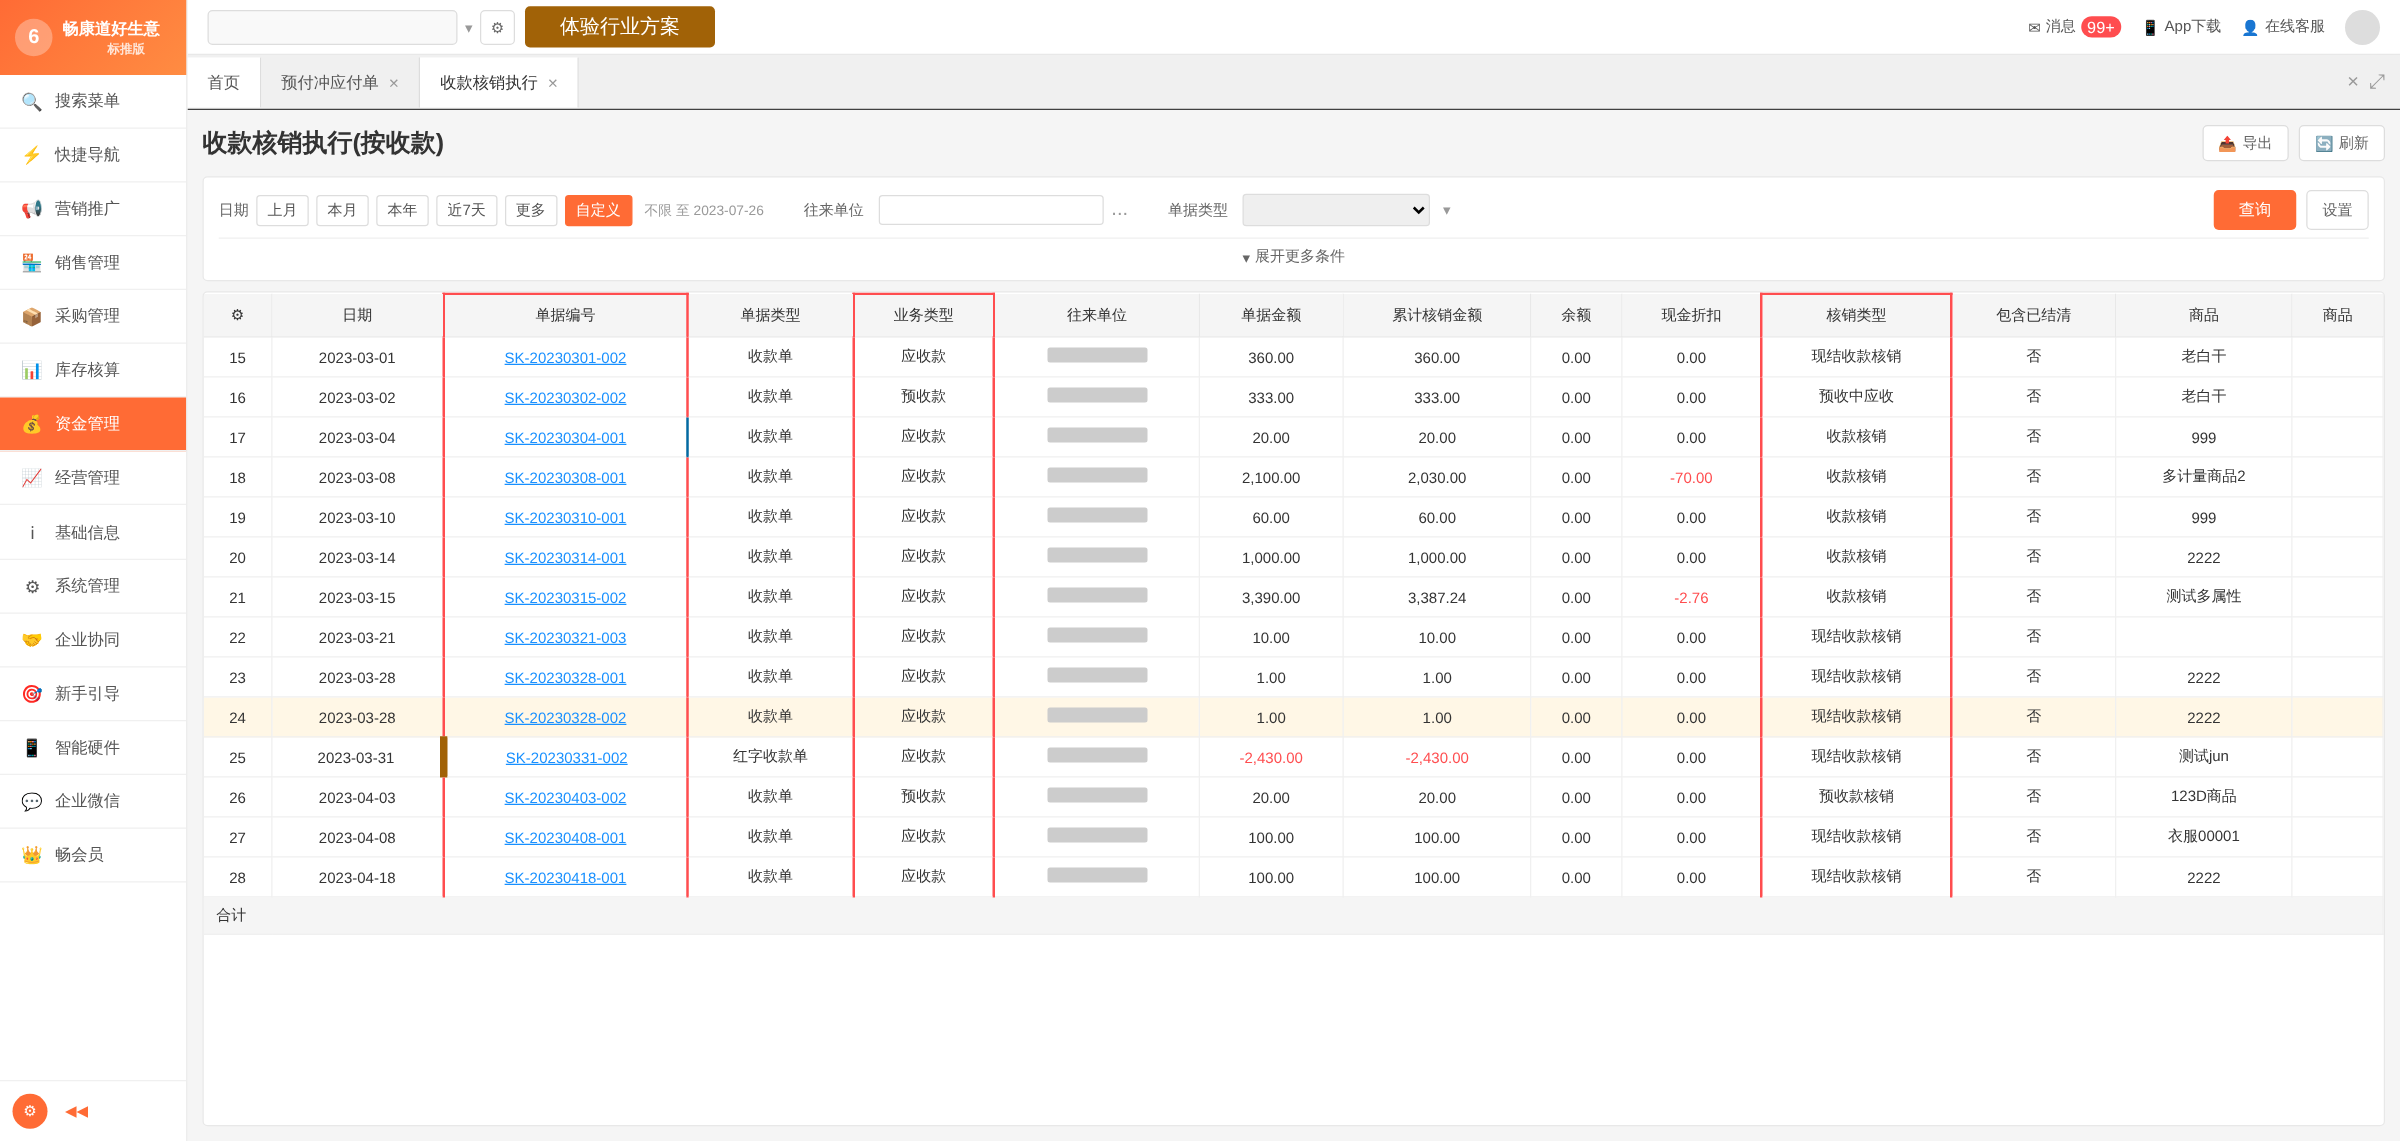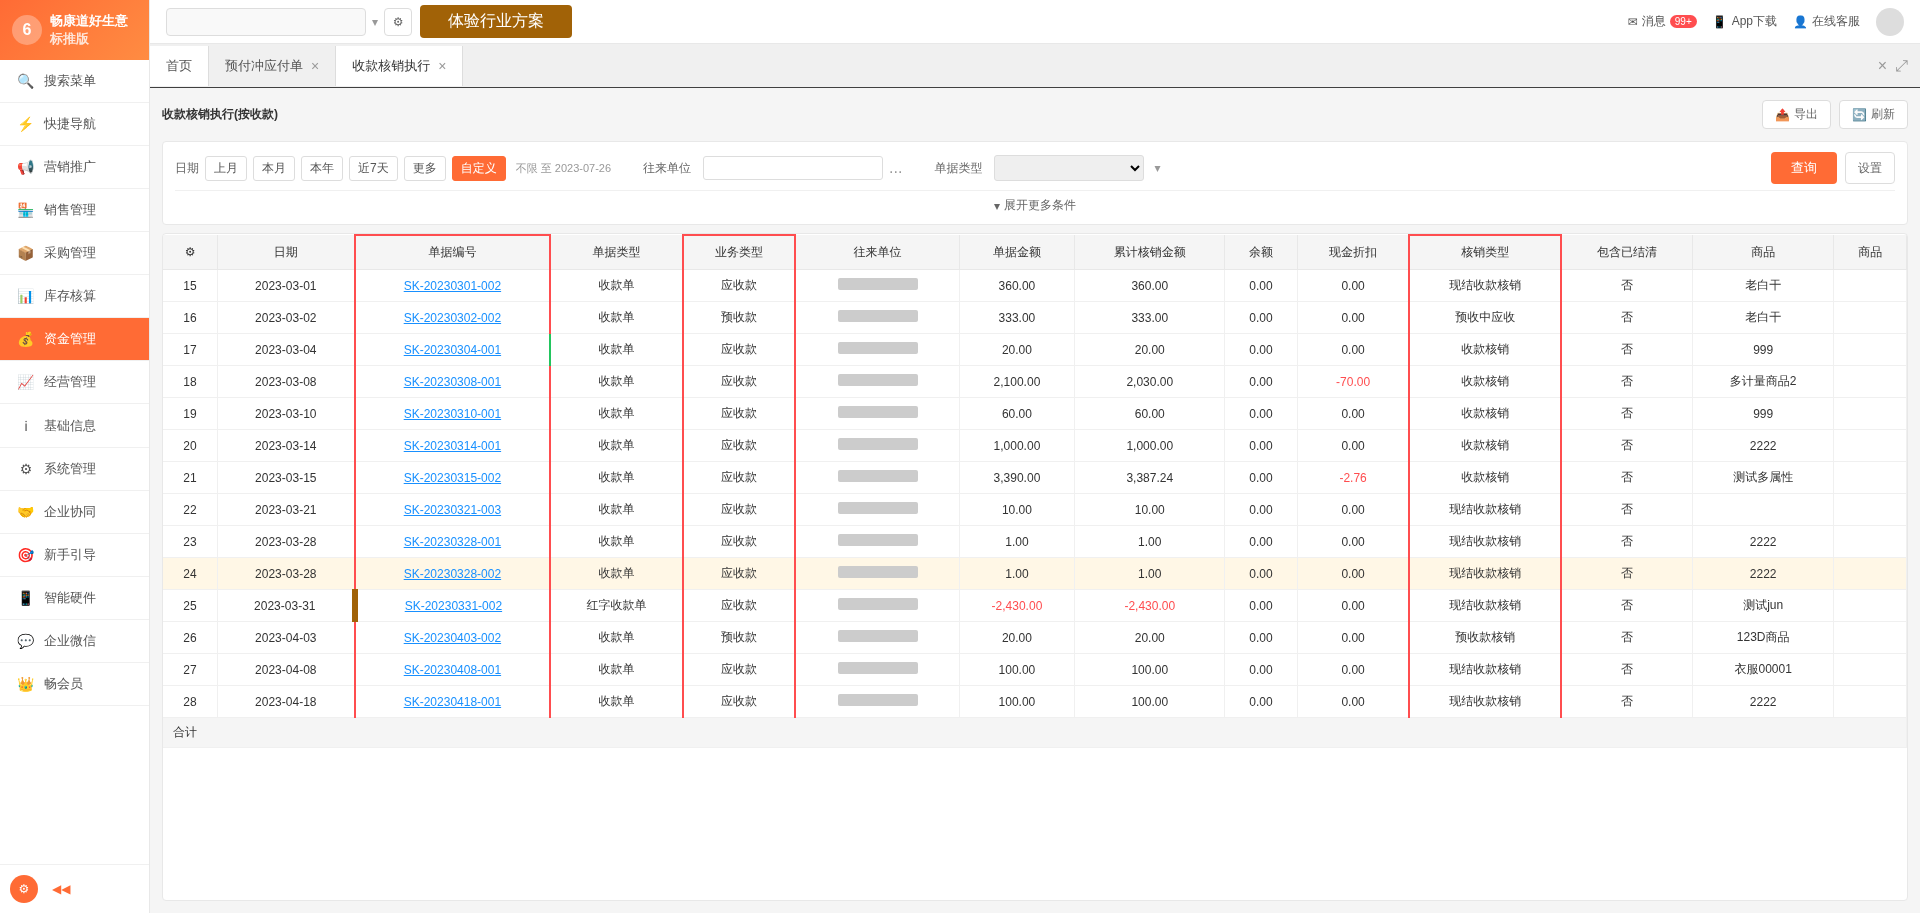--- a/index.html
+++ b/index.html
@@ -21,35 +21,35 @@
     .main { flex: 1; display: flex; flex-direction: column; overflow: hidden; }
 
     
     .topbar { height: 44px; background: #fff; border-bottom: 1px solid #e8e8e8; display: flex; align-items: center; padding: 0 16px; }
     .topbar-nav-input { flex: 0 0 200px; height: 28px; border: 1px solid #ddd; border-radius: 4px; padding: 0 8px; background: #f9f9f9; font-size: 12px; color: #999; }
     .topbar-nav-arrow { margin: 0 6px; color: #999; cursor: pointer; }
     .topbar-gear { width: 28px; height: 28px; border: 1px solid #ddd; border-radius: 4px; display: flex; align-items: center; justify-content: center; cursor: pointer; margin-right: 8px; color: #666; }
     .topbar-btn-industry { background: #a16207; color: white; border: none; border-radius: 4px; padding: 6px 28px; font-size: 16px; cursor: pointer; }
     .topbar-right { margin-left: auto; display: flex; align-items: center; gap: 16px; }
     .topbar-right-item { display: flex; align-items: center; gap: 4px; color: #555; font-size: 12px; cursor: pointer; }
-    .badge { background: #ff4d4f; color: white; border-radius: 10px; padding: 1px 5px; font-size: 10px; }
+    .badge { background: #ff4d4f; color: white; border-radius: 10px; padding: 1px 5px; font-size: 13px; }
     .topbar-avatar { width: 28px; height: 28px; background: #ddd; border-radius: 50%; }
 
     
     .tabs { height: 44px; background: #f0f0f0; display: flex; align-items: center; border-bottom: 1px solid #404040; }
     .tab { display: flex; align-items: center; padding: 0 16px; height: 40px; cursor: pointer; font-size: 13px; color: #555; border-right: 1px solid #ddd; background: #f0f0f0; }
     .tab.home { background: #fff; }
     .tab.active { background: #fff; color: #333; font-weight: 500; }
     .tab-close { margin-left: 8px; color: #999; font-size: 14px; cursor: pointer; }
     .tabs-right { margin-left: auto; display: flex; align-items: center; gap: 8px; padding-right: 12px; color: #999; cursor: pointer; font-size: 16px; }
 
     
     .content { flex: 1; overflow: hidden; display: flex; flex-direction: column; background: #f5f5f5; padding: 12px; }
     .page-header { display: flex; align-items: center; justify-content: space-between; margin-bottom: 12px; }
-    .page-title { font-size: 12px; font-weight: bold; color: #333; }
+    .page-title { font-size: 20px; font-weight: bold; color: #333; }
     .page-actions { display: flex; gap: 8px; }
     .btn-export { background: white; border: 1px solid #ddd; border-radius: 4px; padding: 5px 12px; color: #666; cursor: pointer; font-size: 12px; display: flex; align-items: center; gap: 4px; }
     .btn-refresh { background: white; border: 1px solid #ddd; border-radius: 4px; padding: 5px 12px; color: #666; cursor: pointer; font-size: 12px; display: flex; align-items: center; gap: 4px; }
 
     
     .filter-bar { background: white; border-radius: 4px; padding: 10px 12px; margin-bottom: 8px; border: 1px solid #e8e8e8; }
     .filter-row { display: flex; align-items: center; gap: 12px; flex-wrap: wrap; }
     .filter-item { display: flex; align-items: center; gap: 6px; }
     .filter-label { color: #666; font-size: 12px; white-space: nowrap; }
     .filter-date-options { display: flex; gap: 6px; align-items: flex-start; }
@@ -78,21 +78,21 @@
     .sidebar-toggle { padding: 6px; cursor: pointer; color: #ff6b35; }
   </style>
 </head>
 <body>
 
 <div class="sidebar">
   <div class="sidebar-logo">
     <div class="sidebar-logo-icon">6</div>
     <div class="sidebar-logo-text">
       <span>畅康道好生意</span>
-      <span style="font-size:13px;opacity:0.8;">标推版</span>
+      <span style="font-size:10px;opacity:0.8;margin-left:36px;">标推版</span>
     </div>
   </div>
   <div class="sidebar-menu" id="sidebar-menu">
       <div class="sidebar-item">
         <span class="sidebar-item-icon">🔍</span>
         <span>搜索菜单</span>
       </div>
       <div class="sidebar-item">
         <span class="sidebar-item-icon">⚡</span>
         <span>快捷导航</span>
@@ -305,21 +305,21 @@
     <td>0.00</td>
     <td>0.00</td>
     <td style="border-left:2px solid #ff4d4f;border-right:2px solid #ff4d4f;">预收中应收</td>
     <td>否</td>
     <td>老白干</td>
     <td></td>
   </tr>
               <tr>
     <td>17</td>
     <td>2023-03-04</td>
-    <td style="border-left:2px solid #ff4d4f;border-right:2px solid #22c55e;"><span class="link">SK-20230304-001</span></td>
+    <td style="border-left:2px solid #ff4d4f;border-right:2px solid #0369a1;"><span class="link">SK-20230304-001</span></td>
     <td>收款单</td>
     <td style="border-left:2px solid #ff4d4f;border-right:2px solid #ff4d4f;">应收款</td>
     <td><span style="display:inline-block;width:80px;height:12px;background:#ccc;border-radius:2px;"></span></td>
     <td>20.00</td>
     <td>20.00</td>
     <td>0.00</td>
     <td>0.00</td>
     <td style="border-left:2px solid #ff4d4f;border-right:2px solid #ff4d4f;">收款核销</td>
     <td>否</td>
     <td>999</td>

